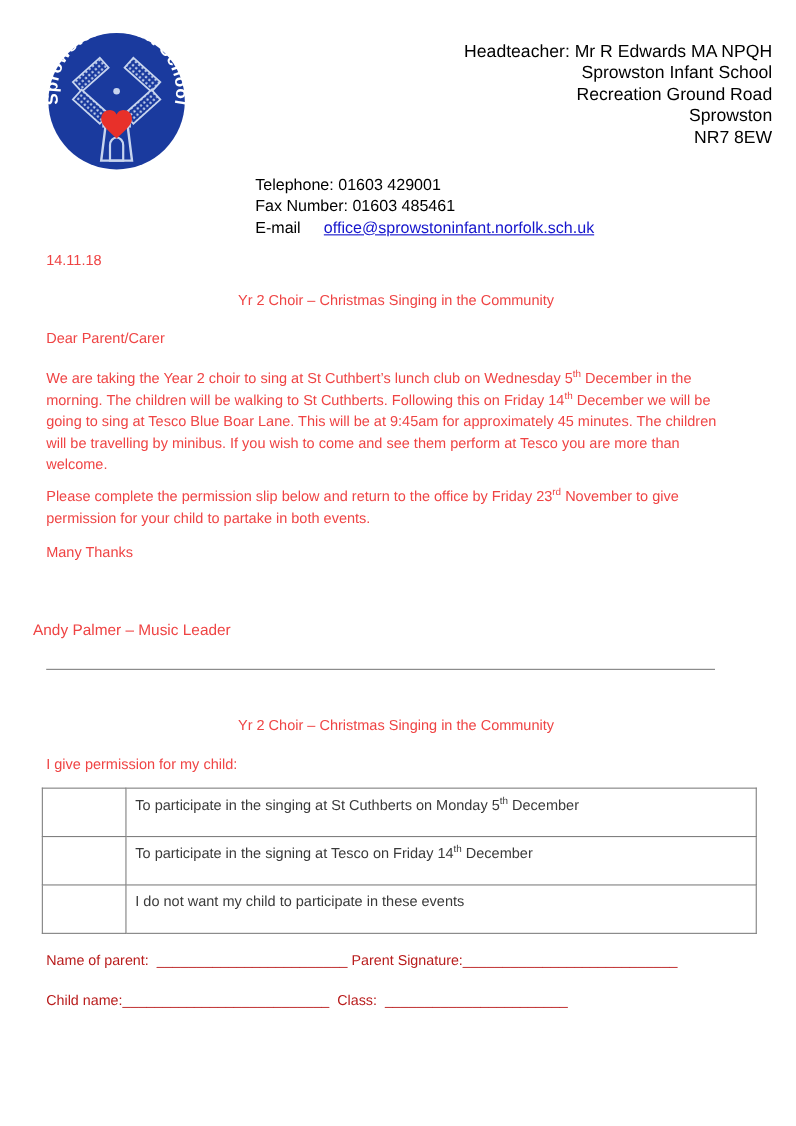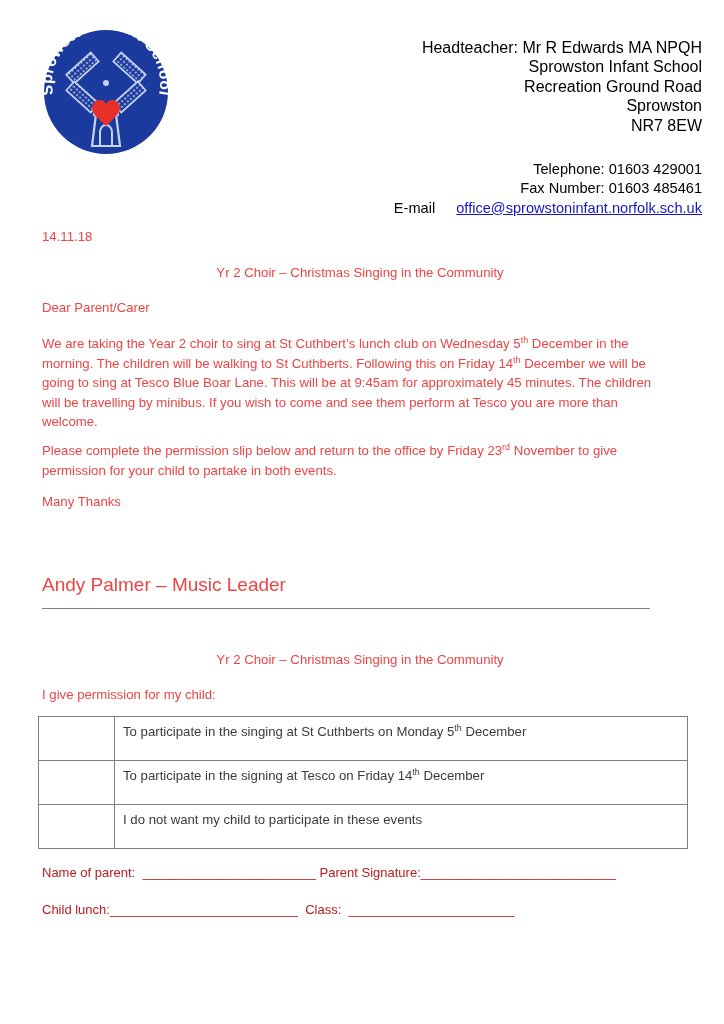--- a/index.html
+++ b/index.html
@@ -43,21 +43,21 @@
     font-size: 16px;
     line-height: 19.4px;
     color: #000000;
   }
   .header-block .addr-line { white-space: nowrap; }
   .contact-block {
     position: absolute;
     right: 22px;
     top: 160px;
     width: 470px;
-    text-align: right;
+    text-align: left;
     font-family: "Liberation Sans", sans-serif;
     font-size: 14.6px;
     line-height: 19.4px;
     color: #000000;
   }
   .email-row { white-space: nowrap; }
   .email-link {
     color: #1414cc;
     text-decoration: underline;
     margin-left: 17px;
@@ -107,24 +107,23 @@
     line-height: 19.6px;
   }
   .thanks {
     position: absolute;
     left: 42px;
     top: 494px;
     font-size: 13.2px;
   }
   .signoff {
     position: absolute;
-    left: 42px;
+    left: 30px;
     top: 564px;
-    font-size: 19px;
-    margin-top: 10px;
+    font-size: 14px;
   }
   sup {
     font-size: 0.68em;
     vertical-align: super;
     line-height: 0;
   }
 
   
   .divider {
     position: absolute;
@@ -268,15 +267,15 @@
         <td class="label-cell"><span>To participate in the signing at Tesco on Friday 14</span><sup>th</sup><span> December</span></td>
       </tr>
       <tr>
         <td class="tick-cell"></td>
         <td class="label-cell"><span>I do not want my child to participate in these events</span><sup></sup><span></span></td>
       </tr>
     </tbody>
   </table>
 
   <div class="form-row form-row-1">Name of parent:  ________________________ Parent Signature:___________________________</div>
-  <div class="form-row form-row-2">Child lunch:__________________________  Class:  _______________________</div>
+  <div class="form-row form-row-2">Child name:__________________________  Class:  _______________________</div>
 
 </div>
 
 </body></html>

